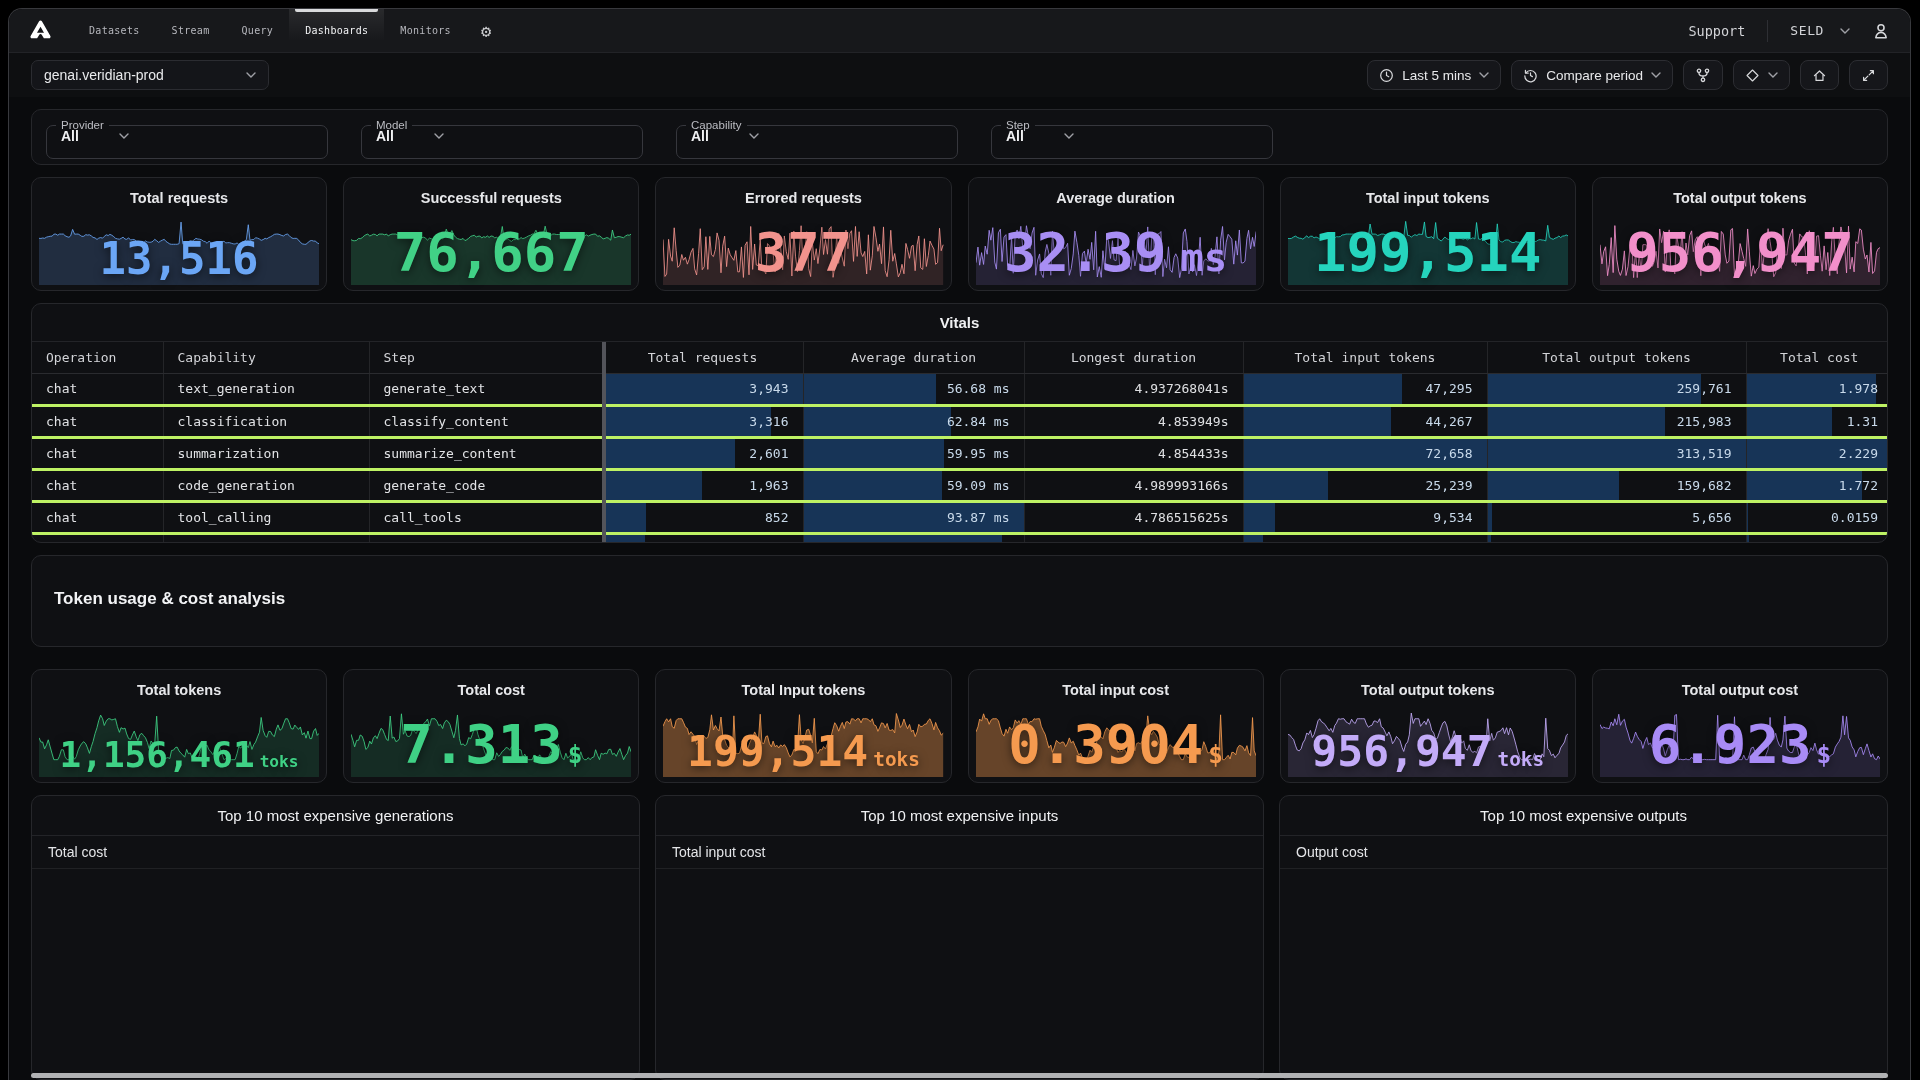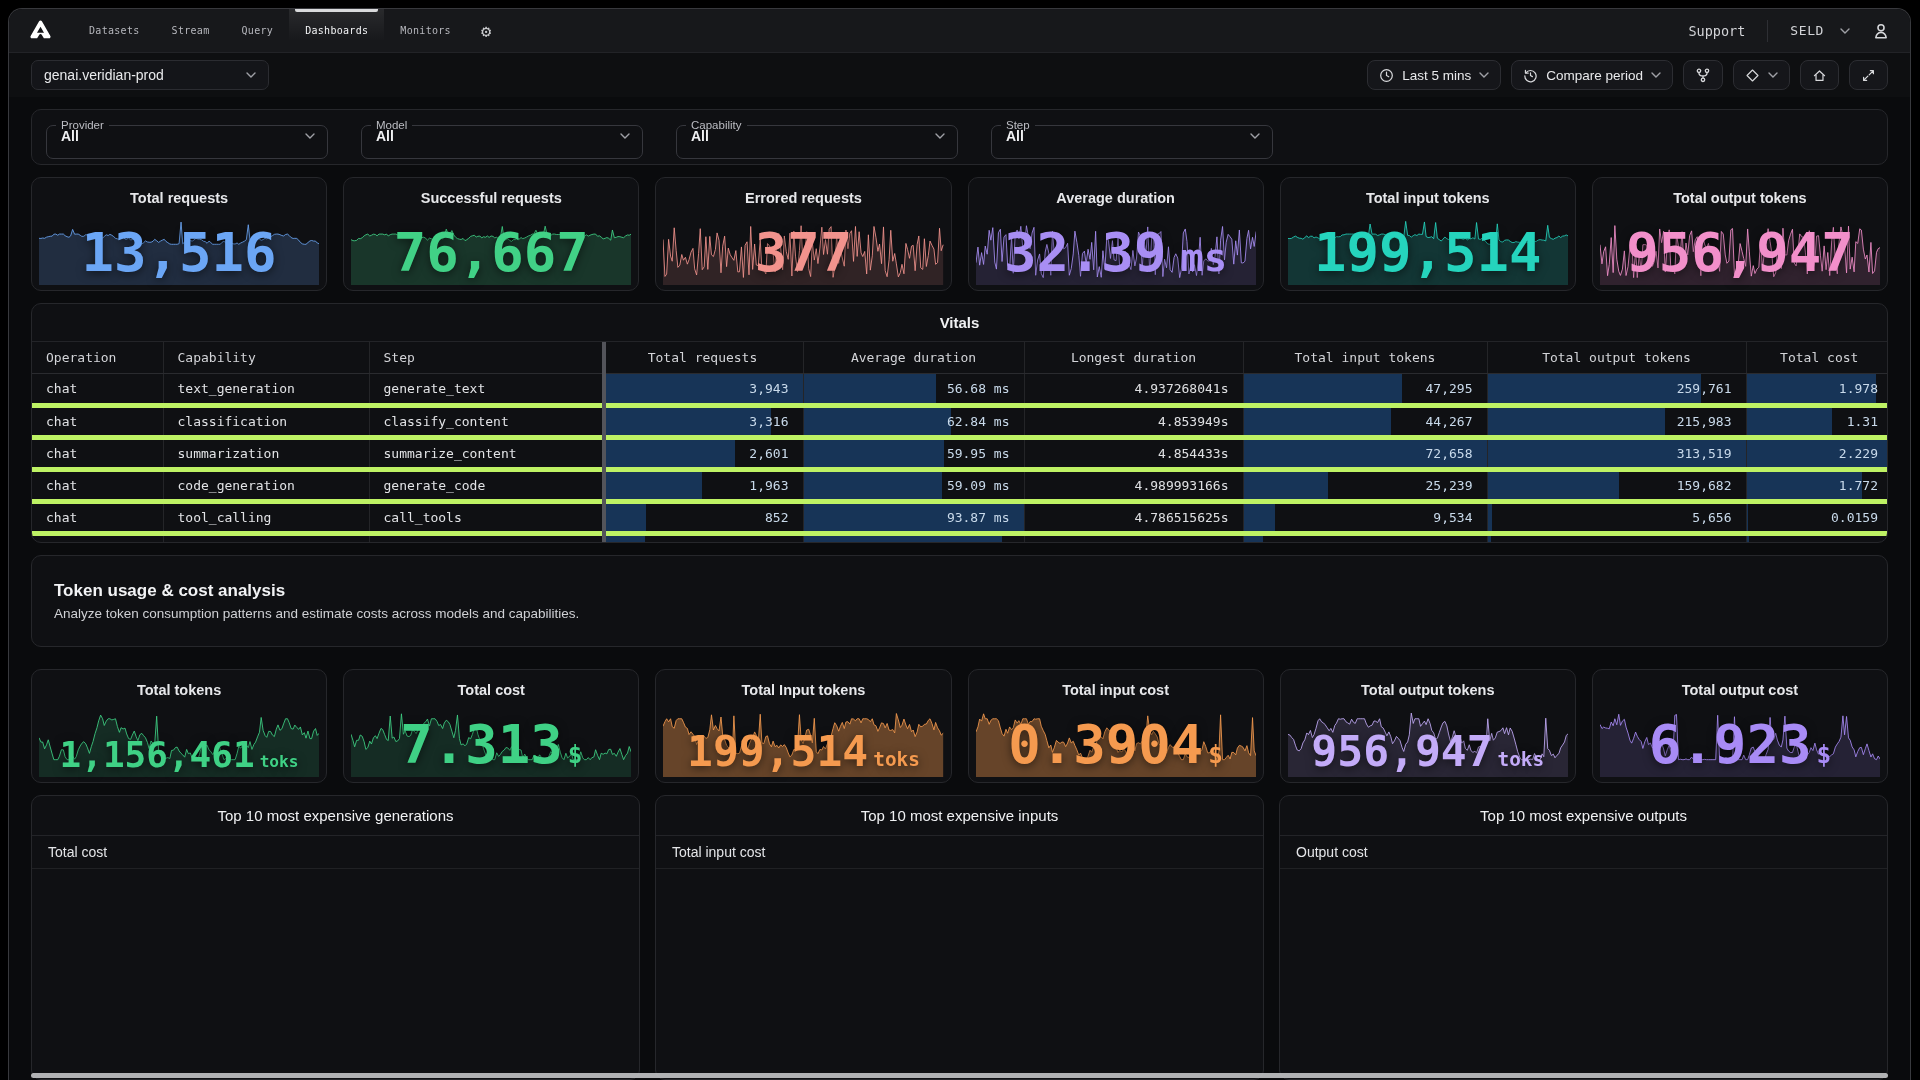--- a/index.html
+++ b/index.html
@@ -46,21 +46,21 @@
 
   
   main { height:calc(100% - 88px); padding:12px 22px 0; display:flex; flex-direction:column; }
   .card { background:#0f1013; border:1px solid #26272b; border-radius:10px; }
 
   .filters-card { height:56px; display:flex; align-items:center; gap:33px;
     padding:4px 14px 0; margin-bottom:12px; }
   fieldset.filter { width:282px; height:40px; border:1px solid #36373d; border-radius:7px;
     position:relative; cursor:pointer; }
   fieldset.filter legend { margin-left:9px; padding:0 5px; font-size:11.5px; color:#bcbdc3; }
-  .filter-row { display:flex; align-items:center; justify-content:space-between;
+  .filter-row { display:flex; align-items:center; justify-content:flex-start;
     padding:0 12px 0 14px; margin-top:-3px;gap:40px; }
   .filter-value { color:#f0f1f3; font-size:14px; font-weight:bold; }
 
   .kpi-row { display:flex; gap:16px; margin-bottom:12px; }
   .kpi-card { position:relative; flex:1; height:114px; background:#0f1013;
     border:1px solid #26272b; border-radius:10px; overflow:hidden; cursor:pointer; }
   .kpi-title { position:absolute; top:12px; left:0; right:0; text-align:center;
     color:#e6e7ea; font-size:14.5px; font-weight:600; z-index:3; }
   .kpi-spark { position:absolute; left:7px; right:7px; bottom:5px; height:60%; z-index:1; }
   .kpi-spark svg { width:100%; height:100%; display:block; }
@@ -74,21 +74,21 @@
   .vitals-card { margin-bottom:12px; overflow:hidden; }
   .vitals-title { height:38px; line-height:38px; text-align:center; color:#f0f1f3;
     font-size:15px; font-weight:bold; border-bottom:1px solid #232428; }
   .table-wrap { position:relative; }
   table.vitals-table { width:100%; border-collapse:collapse; table-layout:fixed;
     font-family:"DejaVu Sans Mono","Liberation Mono",monospace; font-size:13px; }
   .vitals-table th { height:31px; font-weight:normal; color:#d3d4d8;
     border-bottom:1px solid #2a2b2f; border-right:1px solid #242528; cursor:pointer; }
   .vitals-table th.l { text-align:left; padding-left:14px; }
   .vitals-table th.c { text-align:center; }
-  .vitals-table td { position:relative; height:32px; border-bottom:5px solid #bef264;
+  .vitals-table td { position:relative; height:32px; border-bottom:3px solid #bef264;
     border-right:1px solid #242528; overflow:hidden; white-space:nowrap; }
   .vitals-table th:last-child, .vitals-table td:last-child { border-right:none; }
   td.txt { padding-left:14px; color:#e2e3e6; }
   td.num { text-align:right; padding-right:14px; color:#c9daeb; }
   td.num.plain { color:#dfe0e3; }
   td .bar { position:absolute; left:0; top:0; bottom:0; background:#173457; }
   td .cellv { position:relative; z-index:1;margin-left:28px; }
   tr.partial td { height:9px; border-bottom:none; }
   .col-divider { position:absolute; top:0; bottom:0; width:4px; background:#53545a; z-index:2; }
 
@@ -251,21 +251,21 @@
 
     <section class="kpi-row" id="kpi-primary">
         <div class="kpi-card">
        <div class="kpi-title">Total requests</div>
        <div class="kpi-spark">
             <svg viewBox="0 0 100 46" preserveAspectRatio="none">
               <path d="M0.0,13.9L0.7,14.0L1.3,13.7L2.0,13.9L2.7,13.1L3.3,12.8L4.0,12.5L4.7,12.4L5.3,11.1L6.0,11.0L6.7,11.8L7.3,11.0L8.0,11.0L8.7,11.0L9.3,12.1L10.0,12.8L10.7,13.2L11.3,12.2L12.0,7.8L12.7,11.1L13.3,11.0L14.0,11.0L14.7,11.8L15.3,12.6L16.0,12.5L16.7,11.4L17.3,11.7L18.0,11.5L18.7,12.3L19.3,13.3L20.0,13.6L20.7,14.7L21.3,13.8L22.0,13.4L22.7,13.8L23.3,12.6L24.0,11.5L24.7,12.0L25.3,11.2L26.0,11.8L26.7,12.8L27.3,13.9L28.0,14.3L28.7,14.5L29.3,14.0L30.0,13.1L30.7,14.4L31.3,14.6L32.0,13.6L32.7,15.1L33.3,14.7L34.0,14.7L34.7,15.7L35.3,16.9L36.0,17.9L36.7,17.6L37.3,17.0L38.0,15.7L38.7,16.4L39.3,16.6L40.0,16.6L40.7,15.9L41.3,14.6L42.0,15.6L42.7,16.7L43.3,15.9L44.0,15.2L44.7,14.6L45.3,16.0L46.0,16.9L46.7,17.8L47.3,18.0L48.0,18.0L48.7,18.0L49.3,18.0L50.0,17.6L50.7,2.8L51.3,17.7L52.0,16.4L52.7,16.7L53.3,16.3L54.0,15.5L54.7,15.8L55.3,15.1L56.0,13.9L56.7,14.4L57.3,14.5L58.0,14.9L58.7,15.9L59.3,16.1L60.0,17.3L60.7,15.8L61.3,16.8L62.0,18.0L62.7,18.0L63.3,18.0L64.0,18.0L64.7,18.0L65.3,16.7L66.0,15.9L66.7,17.1L67.3,16.9L68.0,16.9L68.7,17.3L69.3,17.7L70.0,17.8L70.7,17.1L71.3,18.0L72.0,17.1L72.7,16.5L73.3,15.9L74.0,14.9L74.7,4.6L75.3,15.2L76.0,14.8L76.7,14.7L77.3,13.5L78.0,13.8L78.7,14.4L79.3,15.3L80.0,14.8L80.7,13.9L81.3,14.3L82.0,13.4L82.7,12.8L83.3,12.1L84.0,11.2L84.7,11.0L85.3,11.0L86.0,11.4L86.7,12.0L87.3,12.3L88.0,11.3L88.7,11.0L89.3,12.0L90.0,13.4L90.7,14.0L91.3,13.9L92.0,14.0L92.7,15.2L93.3,16.7L94.0,17.7L94.7,18.0L95.3,18.0L96.0,16.8L96.7,15.7L97.3,15.4L98.0,15.8L98.7,15.8L99.3,17.1L100.0,17.6L100,46L0,46Z" fill="#6ba6f5" fill-opacity="0.2"></path>
               <path d="M0.0,13.9L0.7,14.0L1.3,13.7L2.0,13.9L2.7,13.1L3.3,12.8L4.0,12.5L4.7,12.4L5.3,11.1L6.0,11.0L6.7,11.8L7.3,11.0L8.0,11.0L8.7,11.0L9.3,12.1L10.0,12.8L10.7,13.2L11.3,12.2L12.0,7.8L12.7,11.1L13.3,11.0L14.0,11.0L14.7,11.8L15.3,12.6L16.0,12.5L16.7,11.4L17.3,11.7L18.0,11.5L18.7,12.3L19.3,13.3L20.0,13.6L20.7,14.7L21.3,13.8L22.0,13.4L22.7,13.8L23.3,12.6L24.0,11.5L24.7,12.0L25.3,11.2L26.0,11.8L26.7,12.8L27.3,13.9L28.0,14.3L28.7,14.5L29.3,14.0L30.0,13.1L30.7,14.4L31.3,14.6L32.0,13.6L32.7,15.1L33.3,14.7L34.0,14.7L34.7,15.7L35.3,16.9L36.0,17.9L36.7,17.6L37.3,17.0L38.0,15.7L38.7,16.4L39.3,16.6L40.0,16.6L40.7,15.9L41.3,14.6L42.0,15.6L42.7,16.7L43.3,15.9L44.0,15.2L44.7,14.6L45.3,16.0L46.0,16.9L46.7,17.8L47.3,18.0L48.0,18.0L48.7,18.0L49.3,18.0L50.0,17.6L50.7,2.8L51.3,17.7L52.0,16.4L52.7,16.7L53.3,16.3L54.0,15.5L54.7,15.8L55.3,15.1L56.0,13.9L56.7,14.4L57.3,14.5L58.0,14.9L58.7,15.9L59.3,16.1L60.0,17.3L60.7,15.8L61.3,16.8L62.0,18.0L62.7,18.0L63.3,18.0L64.0,18.0L64.7,18.0L65.3,16.7L66.0,15.9L66.7,17.1L67.3,16.9L68.0,16.9L68.7,17.3L69.3,17.7L70.0,17.8L70.7,17.1L71.3,18.0L72.0,17.1L72.7,16.5L73.3,15.9L74.0,14.9L74.7,4.6L75.3,15.2L76.0,14.8L76.7,14.7L77.3,13.5L78.0,13.8L78.7,14.4L79.3,15.3L80.0,14.8L80.7,13.9L81.3,14.3L82.0,13.4L82.7,12.8L83.3,12.1L84.0,11.2L84.7,11.0L85.3,11.0L86.0,11.4L86.7,12.0L87.3,12.3L88.0,11.3L88.7,11.0L89.3,12.0L90.0,13.4L90.7,14.0L91.3,13.9L92.0,14.0L92.7,15.2L93.3,16.7L94.0,17.7L94.7,18.0L95.3,18.0L96.0,16.8L96.7,15.7L97.3,15.4L98.0,15.8L98.7,15.8L99.3,17.1L100.0,17.6" fill="none" stroke="#6ba6f5" stroke-opacity="0.85" stroke-width="1" vector-effect="non-scaling-stroke"></path>
             </svg>
           </div>
-       <div class="kpi-value" style="color: rgb(107, 166, 245); font-size: 54px;">13,516</div>
+       <div class="kpi-value" style="color: rgb(107, 166, 245); font-size: 44px;">13,516</div>
      </div>
         <div class="kpi-card">
        <div class="kpi-title">Successful requests</div>
        <div class="kpi-spark">
             <svg viewBox="0 0 100 46" preserveAspectRatio="none">
               <path d="M0.0,14.8L0.7,15.5L1.3,15.6L2.0,15.3L2.7,14.0L3.3,14.2L4.0,13.5L4.7,12.2L5.3,11.5L6.0,11.0L6.7,12.3L7.3,11.8L8.0,11.1L8.7,11.3L9.3,12.2L10.0,11.0L10.7,11.0L11.3,11.0L12.0,11.5L12.7,11.0L13.3,12.3L14.0,11.4L14.7,11.0L15.3,11.0L16.0,11.0L16.7,11.6L17.3,11.0L18.0,12.0L18.7,12.1L19.3,11.3L20.0,11.4L20.7,11.0L21.3,11.0L22.0,12.3L22.7,13.6L23.3,14.0L24.0,14.1L24.7,13.3L25.3,13.5L26.0,13.1L26.7,14.0L27.3,15.1L28.0,13.8L28.7,14.2L29.3,15.2L30.0,14.0L30.7,14.1L31.3,13.7L32.0,13.0L32.7,14.2L33.3,13.1L34.0,7.6L34.7,11.3L35.3,11.0L36.0,8.6L36.7,11.6L37.3,13.1L38.0,14.1L38.7,14.5L39.3,14.7L40.0,14.0L40.7,15.5L41.3,14.9L42.0,13.9L42.7,12.6L43.3,12.2L44.0,11.8L44.7,13.0L45.3,12.5L46.0,12.4L46.7,13.6L47.3,12.8L48.0,13.2L48.7,12.3L49.3,13.3L50.0,12.3L50.7,12.6L51.3,13.6L52.0,13.2L52.7,14.3L53.3,13.6L54.0,5.8L54.7,15.4L55.3,14.7L56.0,14.1L56.7,15.5L57.3,16.0L58.0,14.8L58.7,14.8L59.3,13.8L60.0,14.5L60.7,13.4L61.3,14.1L62.0,13.7L62.7,13.0L63.3,12.3L64.0,11.9L64.7,11.0L65.3,11.0L66.0,8.4L66.7,11.0L67.3,11.6L68.0,11.0L68.7,11.0L69.3,5.6L70.0,11.4L70.7,11.0L71.3,11.9L72.0,11.0L72.7,11.0L73.3,11.3L74.0,11.3L74.7,11.2L75.3,11.0L76.0,11.3L76.7,11.0L77.3,11.0L78.0,11.0L78.7,11.0L79.3,11.0L80.0,11.0L80.7,11.4L81.3,11.0L82.0,11.0L82.7,12.3L83.3,12.5L84.0,11.5L84.7,12.4L85.3,11.8L86.0,11.3L86.7,11.0L87.3,11.0L88.0,12.5L88.7,12.2L89.3,13.1L90.0,14.3L90.7,13.9L91.3,13.4L92.0,13.9L92.7,15.2L93.3,8.2L94.0,13.5L94.7,13.2L95.3,12.7L96.0,12.8L96.7,13.2L97.3,13.5L98.0,12.3L98.7,11.6L99.3,11.8L100.0,11.0L100,46L0,46Z" fill="#41d186" fill-opacity="0.2"></path>
               <path d="M0.0,14.8L0.7,15.5L1.3,15.6L2.0,15.3L2.7,14.0L3.3,14.2L4.0,13.5L4.7,12.2L5.3,11.5L6.0,11.0L6.7,12.3L7.3,11.8L8.0,11.1L8.7,11.3L9.3,12.2L10.0,11.0L10.7,11.0L11.3,11.0L12.0,11.5L12.7,11.0L13.3,12.3L14.0,11.4L14.7,11.0L15.3,11.0L16.0,11.0L16.7,11.6L17.3,11.0L18.0,12.0L18.7,12.1L19.3,11.3L20.0,11.4L20.7,11.0L21.3,11.0L22.0,12.3L22.7,13.6L23.3,14.0L24.0,14.1L24.7,13.3L25.3,13.5L26.0,13.1L26.7,14.0L27.3,15.1L28.0,13.8L28.7,14.2L29.3,15.2L30.0,14.0L30.7,14.1L31.3,13.7L32.0,13.0L32.7,14.2L33.3,13.1L34.0,7.6L34.7,11.3L35.3,11.0L36.0,8.6L36.7,11.6L37.3,13.1L38.0,14.1L38.7,14.5L39.3,14.7L40.0,14.0L40.7,15.5L41.3,14.9L42.0,13.9L42.7,12.6L43.3,12.2L44.0,11.8L44.7,13.0L45.3,12.5L46.0,12.4L46.7,13.6L47.3,12.8L48.0,13.2L48.7,12.3L49.3,13.3L50.0,12.3L50.7,12.6L51.3,13.6L52.0,13.2L52.7,14.3L53.3,13.6L54.0,5.8L54.7,15.4L55.3,14.7L56.0,14.1L56.7,15.5L57.3,16.0L58.0,14.8L58.7,14.8L59.3,13.8L60.0,14.5L60.7,13.4L61.3,14.1L62.0,13.7L62.7,13.0L63.3,12.3L64.0,11.9L64.7,11.0L65.3,11.0L66.0,8.4L66.7,11.0L67.3,11.6L68.0,11.0L68.7,11.0L69.3,5.6L70.0,11.4L70.7,11.0L71.3,11.9L72.0,11.0L72.7,11.0L73.3,11.3L74.0,11.3L74.7,11.2L75.3,11.0L76.0,11.3L76.7,11.0L77.3,11.0L78.0,11.0L78.7,11.0L79.3,11.0L80.0,11.0L80.7,11.4L81.3,11.0L82.0,11.0L82.7,12.3L83.3,12.5L84.0,11.5L84.7,12.4L85.3,11.8L86.0,11.3L86.7,11.0L87.3,11.0L88.0,12.5L88.7,12.2L89.3,13.1L90.0,14.3L90.7,13.9L91.3,13.4L92.0,13.9L92.7,15.2L93.3,8.2L94.0,13.5L94.7,13.2L95.3,12.7L96.0,12.8L96.7,13.2L97.3,13.5L98.0,12.3L98.7,11.6L99.3,11.8L100.0,11.0" fill="none" stroke="#41d186" stroke-opacity="0.85" stroke-width="1" vector-effect="non-scaling-stroke"></path>
             </svg>
           </div>
        <div class="kpi-value" style="color: rgb(65, 209, 134); font-size: 54px;">76,667</div>
@@ -418,21 +418,20 @@
                 </td>
               </tr>
             </tbody>
           </table>
           <div class="col-divider" style="left:570px"></div>
         </div>
     </section>
 
     <section class="card token-card">
       <div class="token-title">Token usage &amp; cost analysis</div>
-      <div class="token-sub">Analyze token consumption patterns and estimate costs across models and capabilities.</div>
     </section>
 
     <section class="kpi-row" id="kpi-tokens">
         <div class="kpi-card">
        <div class="kpi-title">Total tokens</div>
        <div class="kpi-spark">
             <svg viewBox="0 0 100 46" preserveAspectRatio="none">
               <path d="M0.0,19.0L0.7,22.0L1.3,21.9L2.0,26.6L2.7,23.8L3.3,20.4L4.0,25.3L4.7,30.1L5.3,34.0L6.0,34.0L6.7,34.0L7.3,31.6L8.0,27.2L8.7,27.3L9.3,31.9L10.0,34.0L10.7,34.0L11.3,34.0L12.0,31.5L12.7,33.7L13.3,31.9L14.0,27.3L14.7,24.6L15.3,22.8L16.0,21.7L16.7,23.2L17.3,25.9L18.0,29.7L18.7,24.9L19.3,21.5L20.0,16.2L20.7,12.1L21.3,7.4L22.0,3.5L22.7,6.0L23.3,10.6L24.0,7.6L24.7,6.0L25.3,6.0L26.0,6.8L26.7,6.4L27.3,6.0L28.0,11.4L28.7,15.3L29.3,12.1L30.0,13.0L30.7,12.4L31.3,16.4L32.0,19.6L32.7,20.1L33.3,17.2L34.0,14.4L34.7,18.4L35.3,21.0L36.0,16.9L36.7,16.0L37.3,17.5L38.0,19.0L38.7,22.2L39.3,26.4L40.0,21.2L40.7,23.0L41.3,23.1L42.0,4.2L42.7,27.9L43.3,31.4L44.0,31.2L44.7,34.0L45.3,33.0L46.0,32.6L46.7,33.2L47.3,27.7L48.0,27.5L48.7,25.7L49.3,25.4L50.0,28.0L50.7,29.7L51.3,30.7L52.0,32.3L52.7,27.0L53.3,29.9L54.0,29.4L54.7,33.0L55.3,34.0L56.0,31.8L56.7,34.0L57.3,30.4L58.0,24.9L58.7,28.7L59.3,25.1L60.0,24.1L60.7,27.4L61.3,28.4L62.0,30.5L62.7,28.2L63.3,25.9L64.0,22.1L64.7,27.2L65.3,29.8L66.0,34.0L66.7,33.2L67.3,34.0L68.0,34.0L68.7,34.0L69.3,34.0L70.0,34.0L70.7,29.7L71.3,24.9L72.0,26.1L72.7,24.3L73.3,28.2L74.0,23.9L74.7,25.8L75.3,21.6L76.0,27.0L76.7,23.6L77.3,22.0L78.0,18.4L78.7,15.2L79.3,5.1L80.0,14.0L80.7,17.5L81.3,18.7L82.0,14.6L82.7,14.8L83.3,17.1L84.0,18.2L84.7,13.1L85.3,10.2L86.0,13.9L86.7,12.8L87.3,9.5L88.0,6.0L88.7,6.0L89.3,8.7L90.0,12.7L90.7,13.1L91.3,10.3L92.0,12.0L92.7,13.2L93.3,11.6L94.0,17.1L94.7,15.5L95.3,19.3L96.0,14.4L96.7,19.6L97.3,19.6L98.0,14.5L98.7,12.7L99.3,17.4L100.0,15.9L100,46L0,46Z" fill="#3fd185" fill-opacity="0.15"></path>
               <path d="M0.0,19.0L0.7,22.0L1.3,21.9L2.0,26.6L2.7,23.8L3.3,20.4L4.0,25.3L4.7,30.1L5.3,34.0L6.0,34.0L6.7,34.0L7.3,31.6L8.0,27.2L8.7,27.3L9.3,31.9L10.0,34.0L10.7,34.0L11.3,34.0L12.0,31.5L12.7,33.7L13.3,31.9L14.0,27.3L14.7,24.6L15.3,22.8L16.0,21.7L16.7,23.2L17.3,25.9L18.0,29.7L18.7,24.9L19.3,21.5L20.0,16.2L20.7,12.1L21.3,7.4L22.0,3.5L22.7,6.0L23.3,10.6L24.0,7.6L24.7,6.0L25.3,6.0L26.0,6.8L26.7,6.4L27.3,6.0L28.0,11.4L28.7,15.3L29.3,12.1L30.0,13.0L30.7,12.4L31.3,16.4L32.0,19.6L32.7,20.1L33.3,17.2L34.0,14.4L34.7,18.4L35.3,21.0L36.0,16.9L36.7,16.0L37.3,17.5L38.0,19.0L38.7,22.2L39.3,26.4L40.0,21.2L40.7,23.0L41.3,23.1L42.0,4.2L42.7,27.9L43.3,31.4L44.0,31.2L44.7,34.0L45.3,33.0L46.0,32.6L46.7,33.2L47.3,27.7L48.0,27.5L48.7,25.7L49.3,25.4L50.0,28.0L50.7,29.7L51.3,30.7L52.0,32.3L52.7,27.0L53.3,29.9L54.0,29.4L54.7,33.0L55.3,34.0L56.0,31.8L56.7,34.0L57.3,30.4L58.0,24.9L58.7,28.7L59.3,25.1L60.0,24.1L60.7,27.4L61.3,28.4L62.0,30.5L62.7,28.2L63.3,25.9L64.0,22.1L64.7,27.2L65.3,29.8L66.0,34.0L66.7,33.2L67.3,34.0L68.0,34.0L68.7,34.0L69.3,34.0L70.0,34.0L70.7,29.7L71.3,24.9L72.0,26.1L72.7,24.3L73.3,28.2L74.0,23.9L74.7,25.8L75.3,21.6L76.0,27.0L76.7,23.6L77.3,22.0L78.0,18.4L78.7,15.2L79.3,5.1L80.0,14.0L80.7,17.5L81.3,18.7L82.0,14.6L82.7,14.8L83.3,17.1L84.0,18.2L84.7,13.1L85.3,10.2L86.0,13.9L86.7,12.8L87.3,9.5L88.0,6.0L88.7,6.0L89.3,8.7L90.0,12.7L90.7,13.1L91.3,10.3L92.0,12.0L92.7,13.2L93.3,11.6L94.0,17.1L94.7,15.5L95.3,19.3L96.0,14.4L96.7,19.6L97.3,19.6L98.0,14.5L98.7,12.7L99.3,17.4L100.0,15.9" fill="none" stroke="#3fd185" stroke-opacity="0.85" stroke-width="1" vector-effect="non-scaling-stroke"></path>
             </svg>

